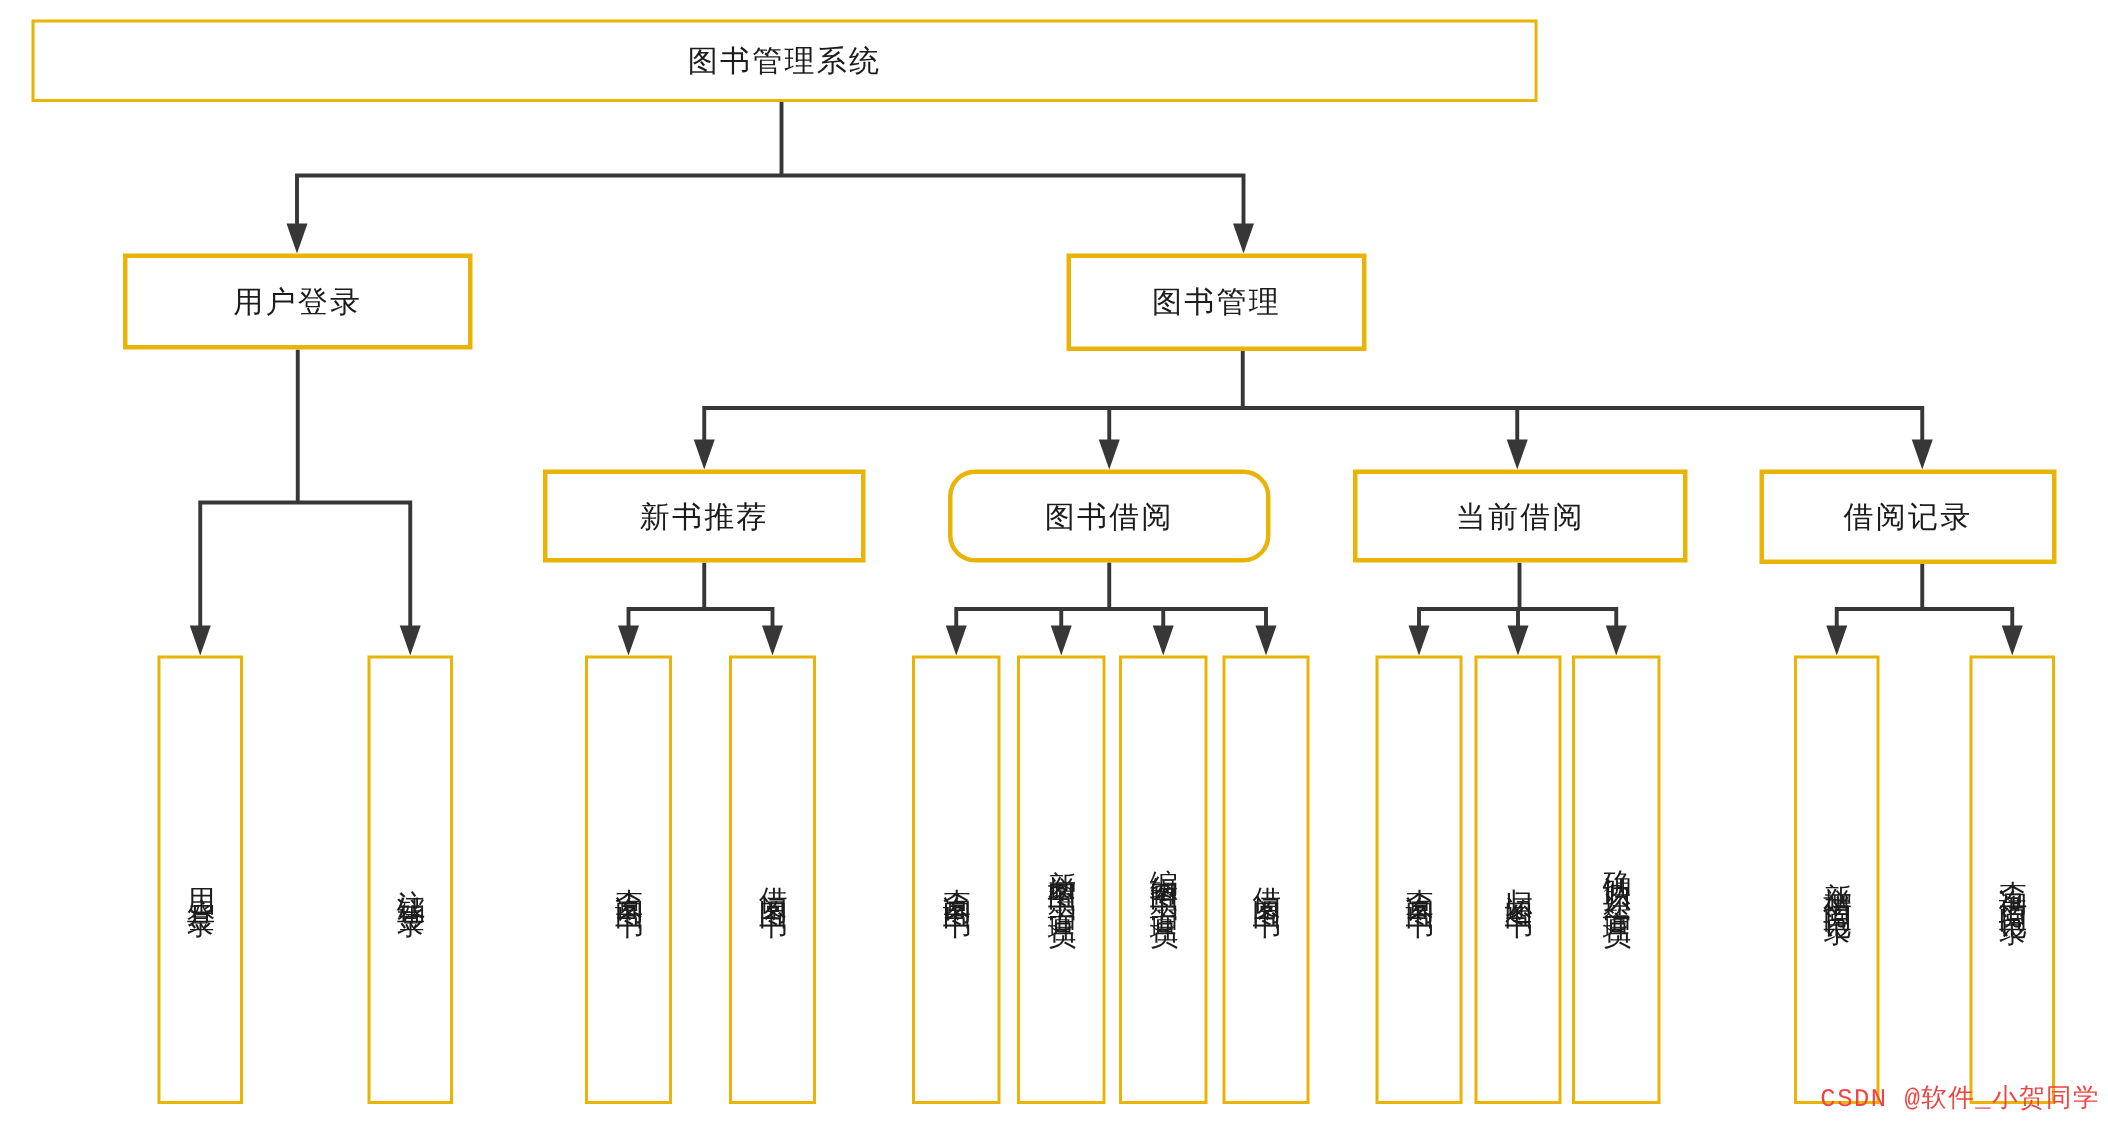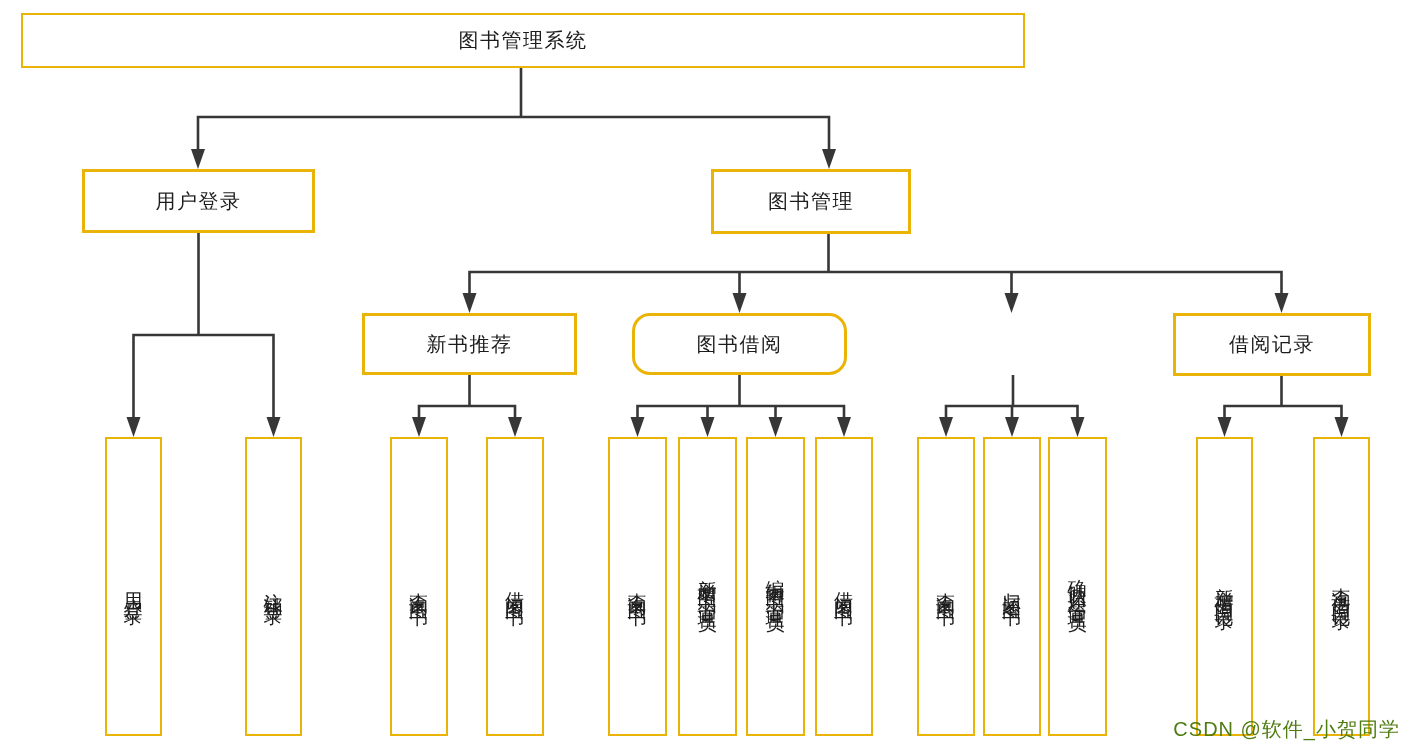--- a/index.html
+++ b/index.html
@@ -40,25 +40,26 @@
     font-size: 19px;
     line-height: 1;
     letter-spacing: 5px;
     color: #1c1c1c;
     white-space: nowrap;
   }
   .watermark {
     position: absolute;
     right: 5px;
     bottom: 4px;
-    font-size: 20px;
+    font-size: 17px;
     letter-spacing: 1px;
-    color: #4d7c0f;
+    color: #ef4444;
     z-index: 5;
     white-space: nowrap;
+    font-family: Liberation Mono, monospace;
   }
 </style>
 </head>
 <body>
 
 <div class="stage">
 
   <svg class="connectors" viewBox="0 0 1405 747" xmlns="http://www.w3.org/2000/svg">
     <g stroke="#373737" stroke-width="2.6" fill="none">
       <path d="M521 67 V117 M198 152 V117 H829 V152"></path>
@@ -102,20 +103,23 @@
   <div class="node" style="left:711px; top:169px; width:200px; height:65px;">
     <span class="h">图书管理</span>
   </div>
 
   <div class="node" style="left:362px; top:313px; width:215px; height:62px;">
     <span class="h">新书推荐</span>
   </div>
   <div class="node" style="left:632px; top:313px; width:215px; height:62px;border-radius:18px;">
     <span class="h">图书借阅</span>
   </div>
+  <div class="node" style="left:902px; top:313px; width:223px; height:62px;">
+    <span class="h">当前借阅</span>
+  </div>
   <div class="node" style="left:1173px; top:313px; width:198px; height:63px;">
     <span class="h">借阅记录</span>
   </div>
 
   <div class="node leaf" style="left:105px; top:437px; width:57px; height:299px;">
     <span class="v">用户登录</span>
   </div>
   <div class="node leaf" style="left:245px; top:437px; width:57px; height:299px;">
     <span class="v">注销登录</span>
   </div>

